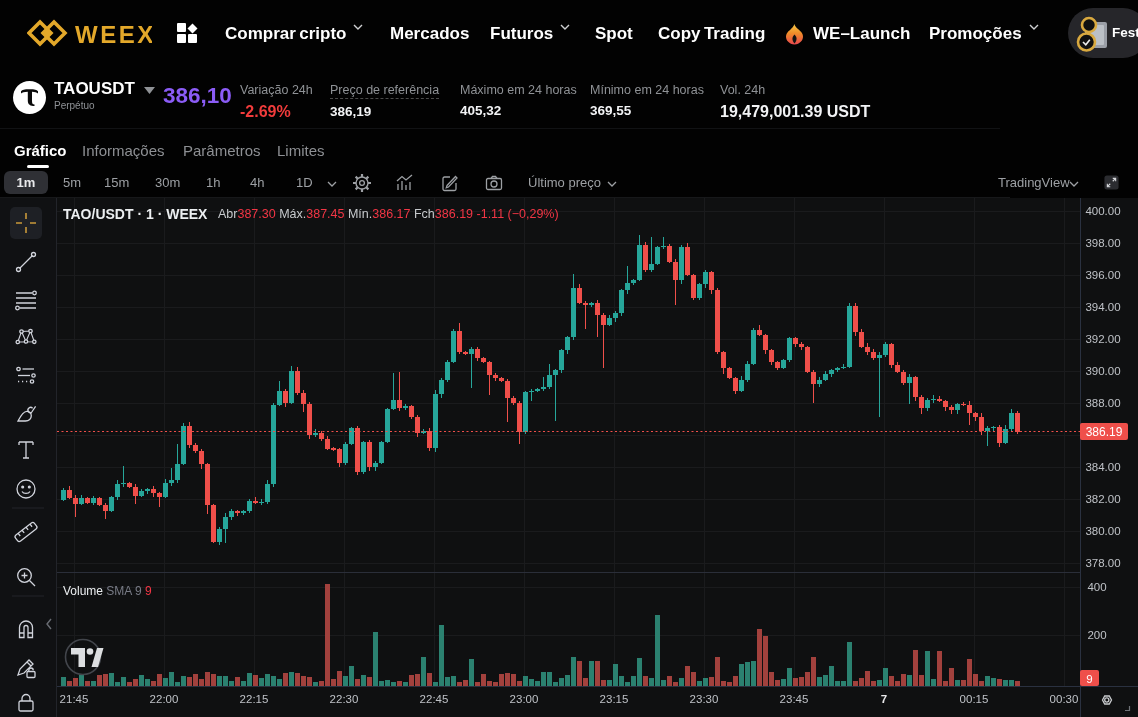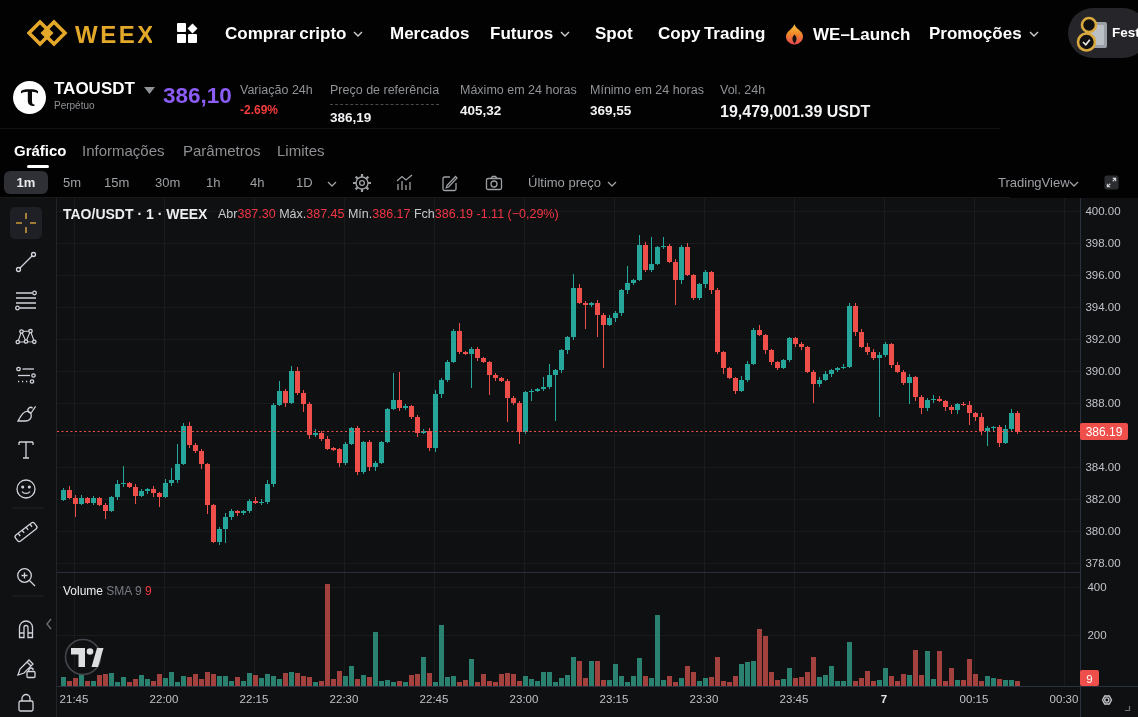--- a/index.html
+++ b/index.html
@@ -1,16 +1,16 @@
 <!DOCTYPE html>
 <html><head><meta charset="utf-8">
 <style>
 *{margin:0;padding:0;box-sizing:border-box}
 body{width:1138px;height:717px;background:#020202;font-family:"Liberation Sans",sans-serif;overflow:hidden;position:relative}
-.nl{position:absolute;top:24px;color:#fefefe;font-size:17px;font-weight:600;display:flex;align-items:center;white-space:nowrap}
+.nl{position:absolute;top:24px;color:#fefefe;font-size:17px;font-weight:600;display:flex;align-items:flex-start;white-space:nowrap}
 .tab{position:absolute;top:12px;font-size:15px;color:#8e9094}
 .tf{position:absolute;top:7px;font-size:13px;color:#9da0a4}
 </style></head>
 <body>
 <div style="position:absolute;left:0;top:0;width:1138px;height:66px;background:#020202">
  <div style="position:absolute;left:27px;top:19px">
       <svg width="125" height="30" viewBox="0 0 125 30" style="display:block">
 <path d="M 2 14 L 13 3 L 24 14 L 13 25 Z" stroke="#e3a82a" stroke-width="3.6" fill="none"></path>
 <path d="M 16 14 L 27 3 L 38 14 L 27 25 Z" stroke="#e3a82a" stroke-width="3.6" fill="none"></path>
 <path d="M 20 10.4 L 23.6 14 L 20 17.6 L 16.4 14 Z" fill="#e3a82a"></path>
@@ -66,23 +66,23 @@
 <path d="M 8 10.2 C 9.5 8.8 11 8.2 16.5 8.2 C 22 8.2 23.5 8.8 25 10.2 L 25 12.5 C 23.4 11.2 22 10.8 19 10.7 L 19 20 C 19 22.5 19.6 23.4 21.5 23.6 L 21.5 25 C 17.5 25 14.8 23.8 14.8 19.5 L 14.8 10.7 C 11 10.8 9.6 11.2 8 12.5 Z" fill="#0a0a0a"></path>
       </svg></div>
  <div style="position:absolute;left:54px;top:13px;font-size:17px;font-weight:bold;color:#fff">TAOUSDT
    <svg width="11" height="7" viewBox="0 0 11 7" style="margin-left:4px">
         <path d="M 0 0 h 11 l -5.5 7 z" fill="#8f9296"></path>
       </svg></div>
  <div style="position:absolute;left:54px;top:34px;font-size:10px;color:#8f9296">Perpétuo</div>
  <div style="position:absolute;left:163px;top:17px;font-size:22.5px;font-weight:bold;color:#8b5cf6">386,10</div>
  <div style="position:absolute;left:240px;top:14px">
     <div style="font-size:12.5px;color:#8f9296;display:inline-block">Variação 24h</div>
-    <div style="font-size:12px;color:#f23c3c;font-weight:bold;margin-top:5px">-2.69%</div></div>
+    <div style="font-size:16px;color:#f23c3c;font-weight:bold;margin-top:5px">-2.69%</div></div>
  <div style="position:absolute;left:330px;top:14px">
-    <div style="font-size:12.5px;color:#8f9296;border-bottom:1px dashed #4a4a4a;padding-bottom:7px;display:inline-block">Preço de referência</div>
+    <div style="font-size:12.5px;color:#8f9296;border-bottom:1px dashed #4a4a4a;padding-bottom:1px;display:inline-block">Preço de referência</div>
     <div style="font-size:13.5px;color:#f2f3f5;font-weight:bold;margin-top:5px">386,19</div></div>
  <div style="position:absolute;left:460px;top:14px">
     <div style="font-size:12.5px;color:#8f9296;display:inline-block">Máximo em 24 horas</div>
     <div style="font-size:13.5px;color:#f2f3f5;font-weight:bold;margin-top:5px">405,32</div></div>
  <div style="position:absolute;left:590px;top:14px">
     <div style="font-size:12.5px;color:#8f9296;display:inline-block">Mínimo em 24 horas</div>
     <div style="font-size:13.5px;color:#f2f3f5;font-weight:bold;margin-top:5px">369,55</div></div>
  <div style="position:absolute;left:720px;top:14px">
     <div style="font-size:12.5px;color:#8f9296;display:inline-block">Vol. 24h</div>
     <div style="font-size:16px;color:#f2f3f5;font-weight:bold;margin-top:5px">19,479,001.39 USDT</div></div>

